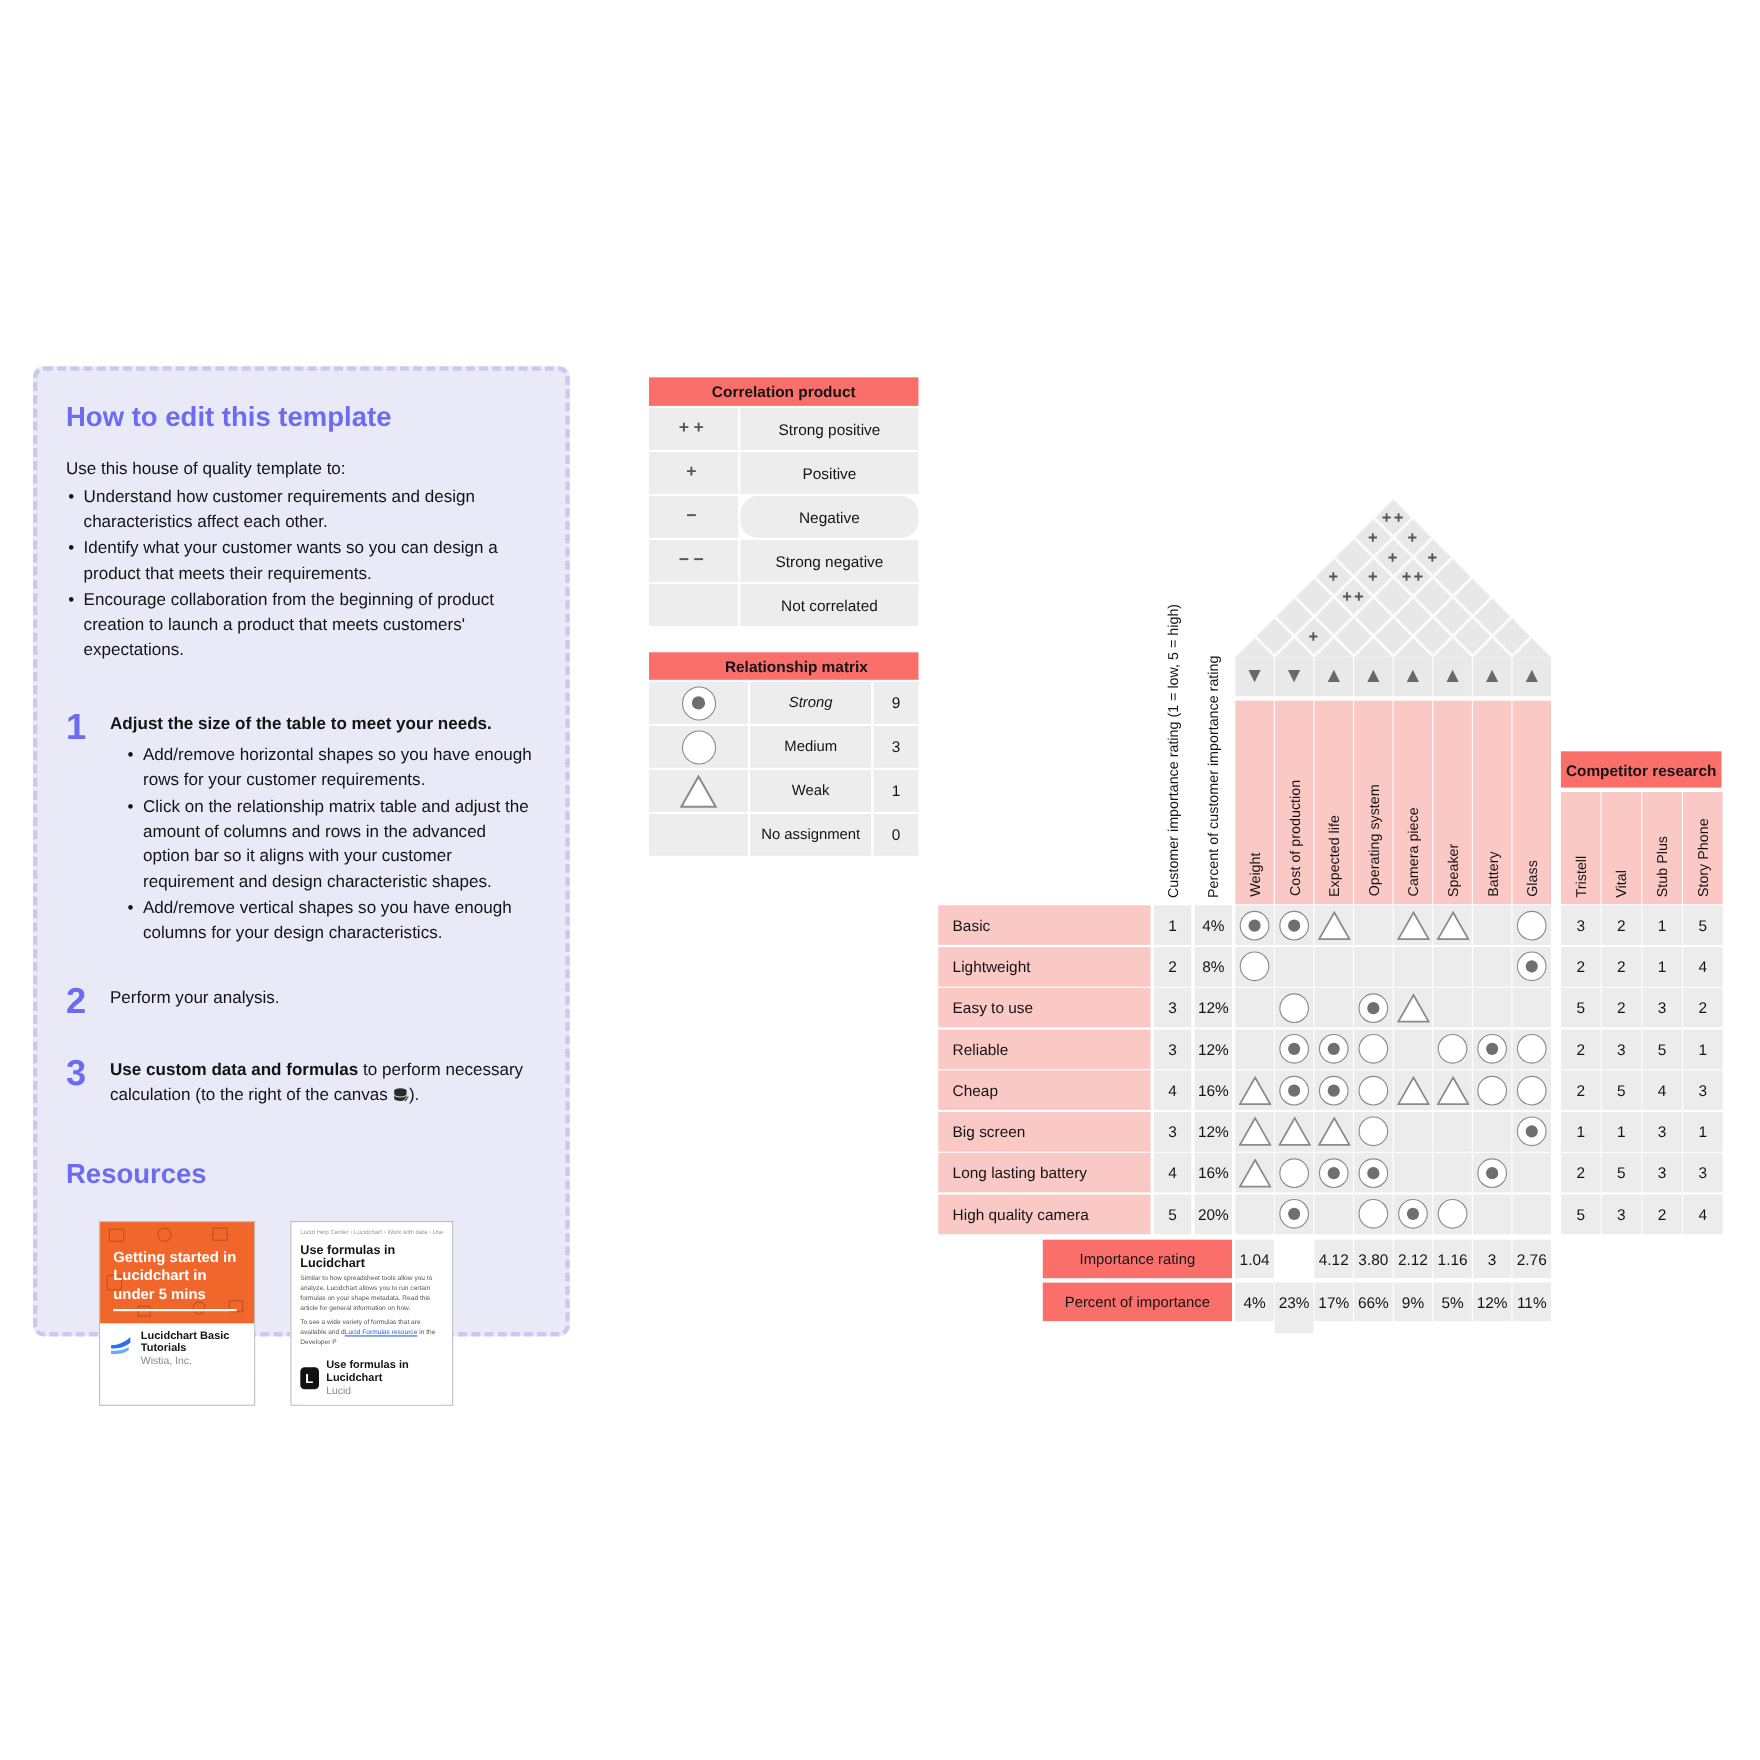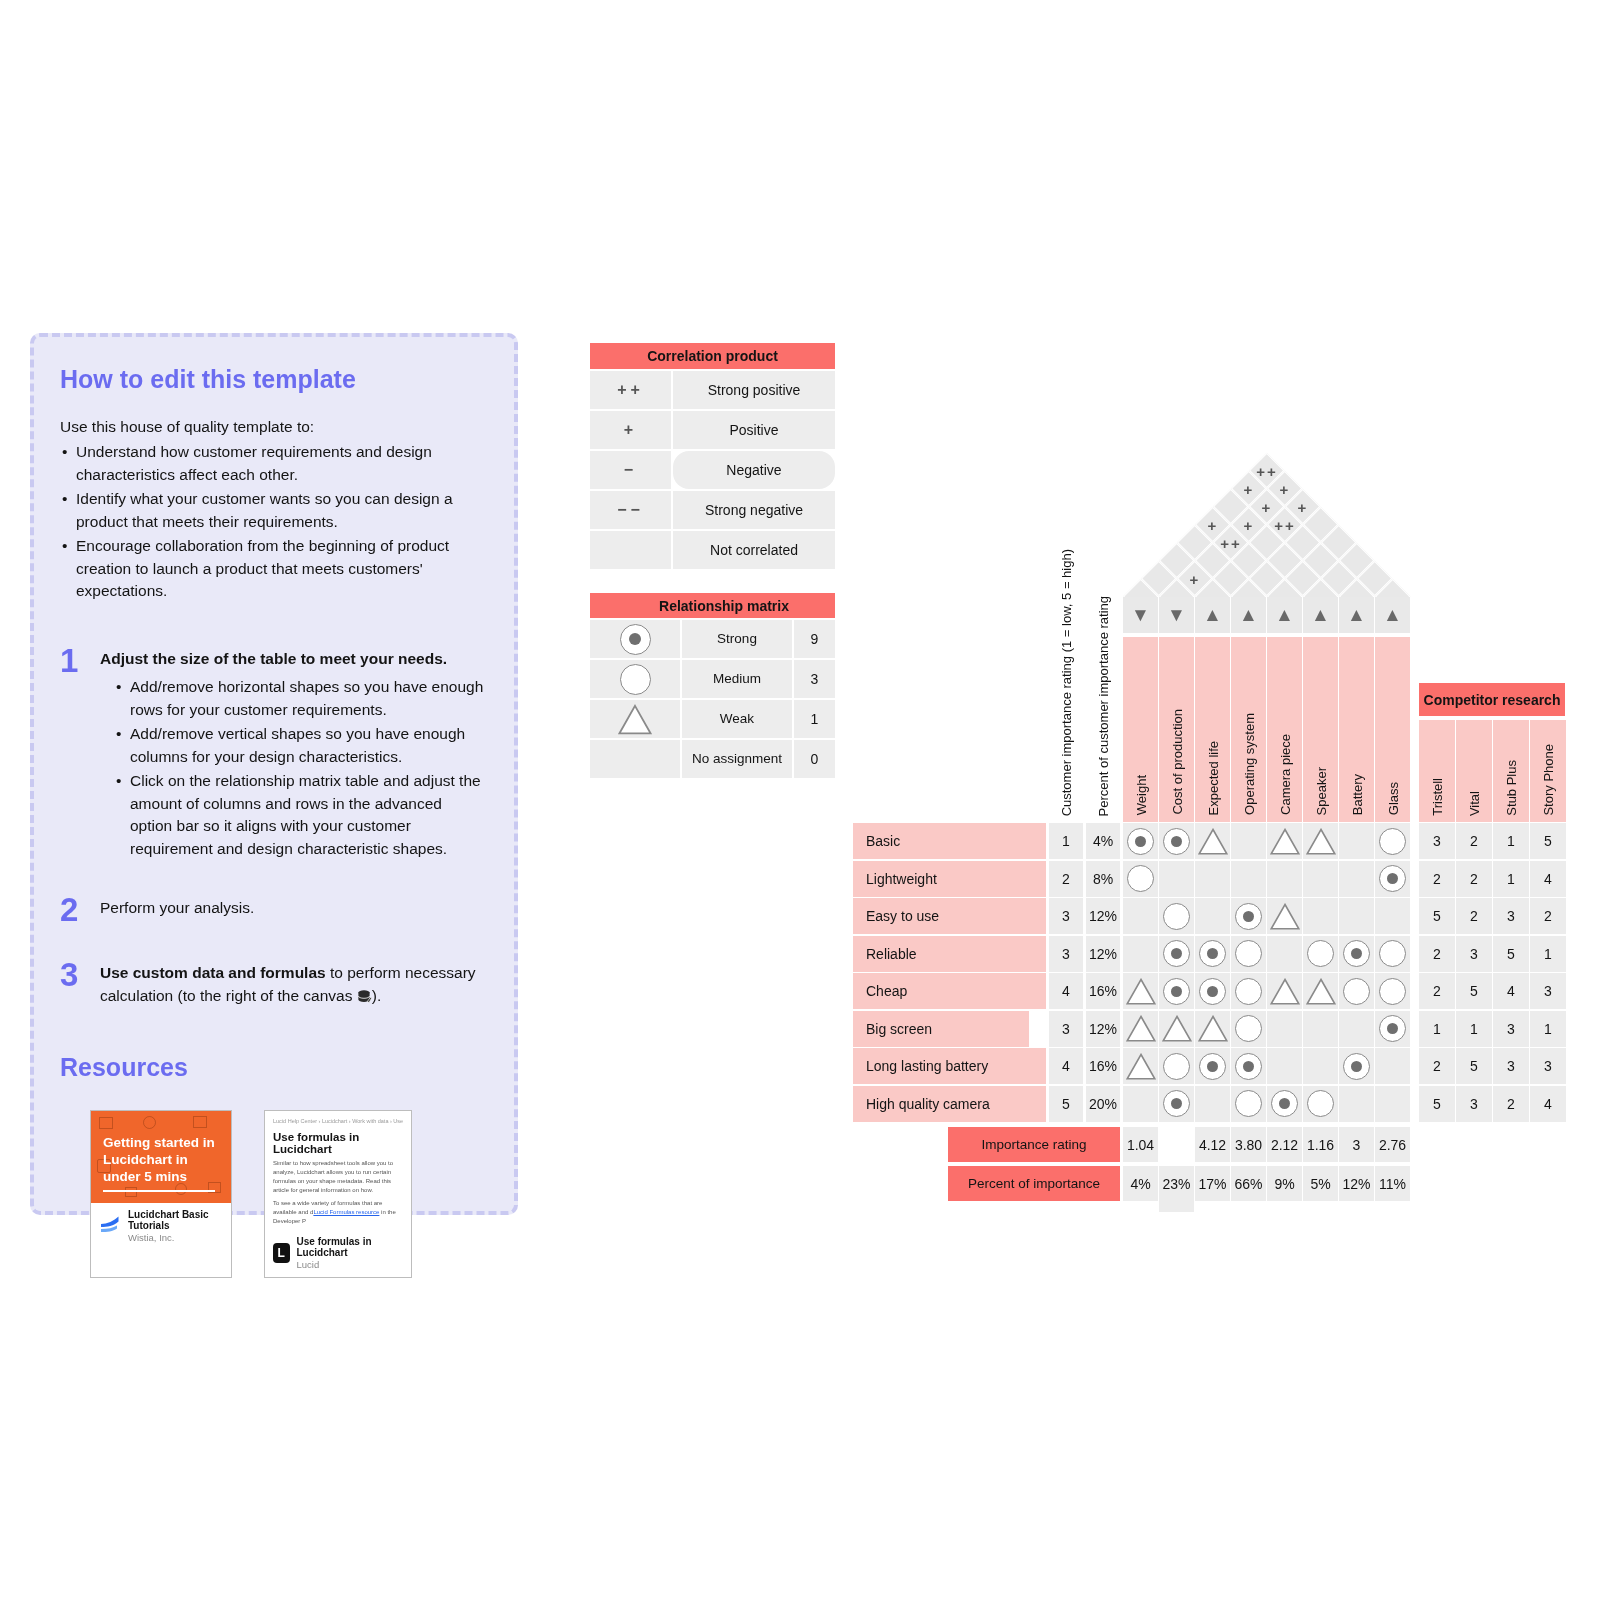--- a/index.html
+++ b/index.html
@@ -90,22 +90,22 @@
         <li>Understand how customer requirements and design characteristics affect each other.</li>
         <li>Identify what your customer wants so you can design a product that meets their requirements.</li>
         <li>Encourage collaboration from the beginning of product creation to launch a product that meets customers' expectations.</li>
       </ul>
   </div>
   <div id="steps">
       <div class="step">
         <div class="step-num">1</div>
         <div class="step-body"><b>Adjust the size of the table to meet your needs.</b><ul class="blist">
             <li>Add/remove horizontal shapes so you have enough rows for your customer requirements.</li>
+            <li>Click on the relationship matrix table and adjust the amount of columns and rows in the advanced option bar so it aligns with your customer requirement and design characteristic shapes.</li>
             <li>Add/remove vertical shapes so you have enough columns for your design characteristics.</li>
-            <li>Click on the relationship matrix table and adjust the amount of columns and rows in the advanced option bar so it aligns with your customer requirement and design characteristic shapes.</li>
           </ul></div>
       </div>
       <div class="step">
         <div class="step-num">2</div>
         <div class="step-body"><span>Perform your analysis.</span></div>
       </div>
       <div class="step">
         <div class="step-num">3</div>
         <div class="step-body"><b>Use custom data and formulas</b><span> to perform necessary calculation (to the right of the canvas</span><span> <svg width="15" height="13" viewBox="0 0 15 13" style="vertical-align:-2px">
               <ellipse cx="7" cy="2.6" rx="5.6" ry="2.3" fill="#2b2b2b"></ellipse>
@@ -188,21 +188,21 @@
   <div class="lhead" style="height:25px;padding-left:23px;">Relationship matrix</div>
   <div id="rel-rows">
       <div class="lrow">
         <div style="width: 90px; height: 38px;">
           <div class="big">
             <div class="sym-circle">
               <div class="sym-dot"></div>
             </div>
           </div>
         </div>
-        <div class="llabel" style="width: 110px; height: 38px; font-size: 13.5px;">Strong</div>
+        <div class="llabel" style="width: 110px; height: 38px; font-size: 13.5px; font-style: italic;">Strong</div>
         <div class="num" style="flex: 1 1 0%; height: 38px;">9</div>
       </div>
       <div class="lrow">
         <div style="width: 90px; height: 38px;">
           <div class="big">
             <div class="sym-circle"></div>
           </div>
         </div>
         <div class="llabel" style="width: 110px; height: 38px; font-size: 13.5px;">Medium</div>
         <div class="num" style="flex: 1 1 0%; height: 38px;">3</div>
@@ -526,21 +526,21 @@
     </div>
     <div class="cell graybg" style="left: 1375px; top: 973px; width: 35px; height: 36px;">
       <div>
         <div class="sym-circle"></div>
       </div>
     </div>
     <div class="cell graybg num" style="left: 1419px; top: 973px; width: 36px; height: 36px;">2</div>
     <div class="cell graybg num" style="left: 1456px; top: 973px; width: 36px; height: 36px;">5</div>
     <div class="cell graybg num" style="left: 1493px; top: 973px; width: 36px; height: 36px;">4</div>
     <div class="cell graybg num" style="left: 1530px; top: 973px; width: 36px; height: 36px;">3</div>
-    <div class="cell pinkbg rowlabel" style="left: 853px; top: 1010.5px; width: 176px; height: 36px; text-align: center;">Big screen</div>
+    <div class="cell pinkbg rowlabel" style="left: 853px; top: 1010.5px; width: 193px; height: 36px; text-align: center;">Big screen</div>
     <div class="cell graybg num" style="left: 1049px; top: 1010.5px; width: 34px; height: 36px;">3</div>
     <div class="cell graybg num" style="left: 1086px; top: 1010.5px; width: 34px; height: 36px;">12%</div>
     <div class="cell graybg" style="left: 1123px; top: 1010.5px; width: 35px; height: 36px;">
       <div style="display: flex;">
         <svg width="30" height="27" viewBox="0 0 30 27">
           <polygon points="15,1.5 28.8,25.8 1.2,25.8" fill="#fff" stroke="#8a8a8a" stroke-width="1.6"></polygon>
         </svg>
       </div>
     </div>
     <div class="cell graybg" style="left: 1159px; top: 1010.5px; width: 35px; height: 36px;">

